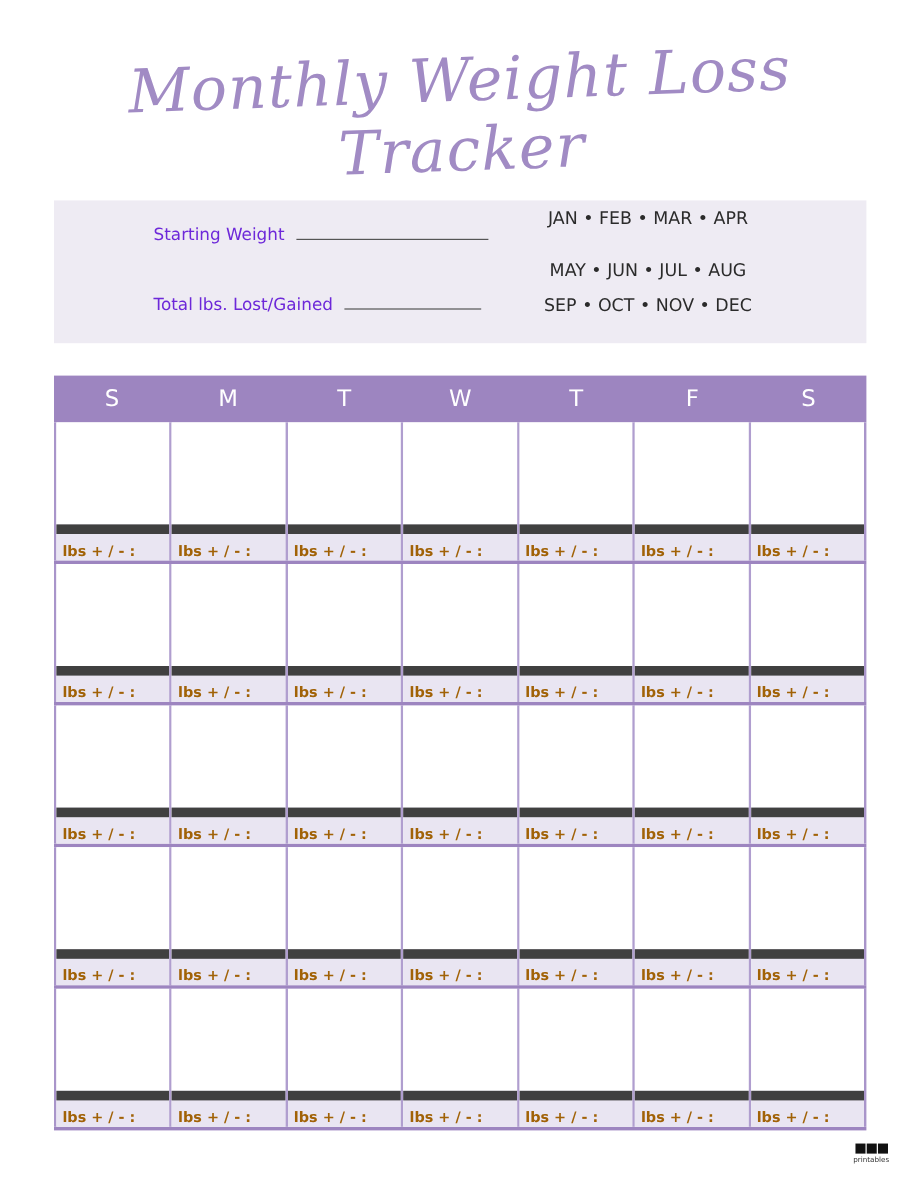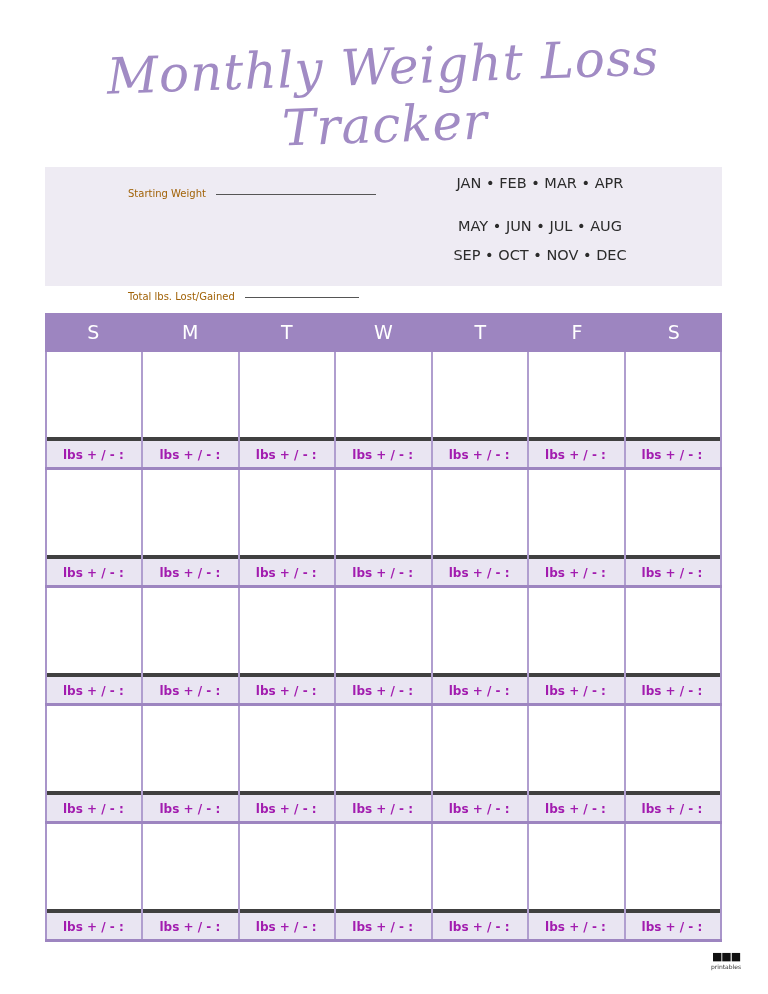--- a/index.html
+++ b/index.html
@@ -11,55 +11,55 @@
     position: absolute; left: 0; top: 38px; width: 768px; text-align: center;
     font-family: "DejaVu Serif", "Liberation Serif", serif; font-style: italic;
     font-size: 50px; color: #a18bc4; letter-spacing: 1px; font-weight: normal;
     transform: rotate(-2deg);
   }
   .info-box {
     position: absolute; left: 45px; top: 167px; width: 677px; height: 119px;
     background: #eeebf3;
   }
   .field { position: absolute; left: 83px; display: flex; align-items: flex-end;
-    font-size: 10px; color: #a16207; }
+    font-size: 14px; color: #6d28d9; }
   .field .label { white-space: nowrap; }
   .field .line { border-bottom: 1px solid #555; margin-left: 10px; height: 1px; margin-bottom: 4px; }
   .months { position: absolute; left: 395px; width: 200px; text-align: center;
     font-size: 14.5px; color: #2b2b2b; white-space: nowrap; }
   .grid {
     position: absolute; left: 45px; top: 313px; width: 677px;
   }
   .head-row { display: flex; height: 39px; background: #9d85c0; }
   .head-row .hd { flex: 1; text-align: center; line-height: 39px; color: #ffffff;
     font-size: 19px; font-weight: normal; }
   .week { display: flex; height: 115px; border-bottom: 3px solid #9d85c0; }
   .day { flex: 1; display: flex; flex-direction: column;
     border-left: 2px solid #b09ecf; }
   .day:first-child { border-left: 2px solid #a995ca; }
   .day:last-child { border-right: 2px solid #a995ca; }
   .day .box { height: 85px; background: #ffffff; }
-  .day .lbs { height: 30px; background: #e9e5f2; border-top: 4px solid #404040;
-    box-sizing: border-box; font-size: 12px; color: #a21caf; font-weight: bold;
-    line-height: 28px; padding-left: 16px; white-space: nowrap; }
+  .day .lbs { height: 30px; background: #e9e5f2; border-top: 8px solid #404040;
+    box-sizing: border-box; font-size: 12px; color: #a16207; font-weight: bold;
+    line-height: 28px; padding-left: 5px; white-space: nowrap; }
   .logo { position: absolute; left: 708px; top: 951px; width: 36px; text-align: center; }
   .logo .mark { font-size: 11px; color: #111; letter-spacing: -1px; line-height: 12px; }
   .logo .txt { font-size: 6px; color: #333; line-height: 7px; }
 </style>
 </head>
 <body>
 
 <div class="title">Monthly Weight Loss Tracker</div>
 
 <div class="info-box">
   <div class="field" style="top:21px;">
     <span class="label">Starting Weight</span>
     <span class="line" style="width:160px;"></span>
   </div>
-  <div class="field" style="top:79px;margin-top:45px;">
+  <div class="field" style="top:79px;">
     <span class="label">Total lbs. Lost/Gained</span>
     <span class="line" style="width:114px;"></span>
   </div>
   <div class="months" style="top:8px;">JAN • FEB • MAR • APR</div>
   <div class="months" style="top:80px;">SEP • OCT • NOV • DEC</div>
   <div class="months" style="top:51px;">MAY • JUN • JUL • AUG</div>
 </div>
 
 <div class="grid">
   <div class="head-row">

